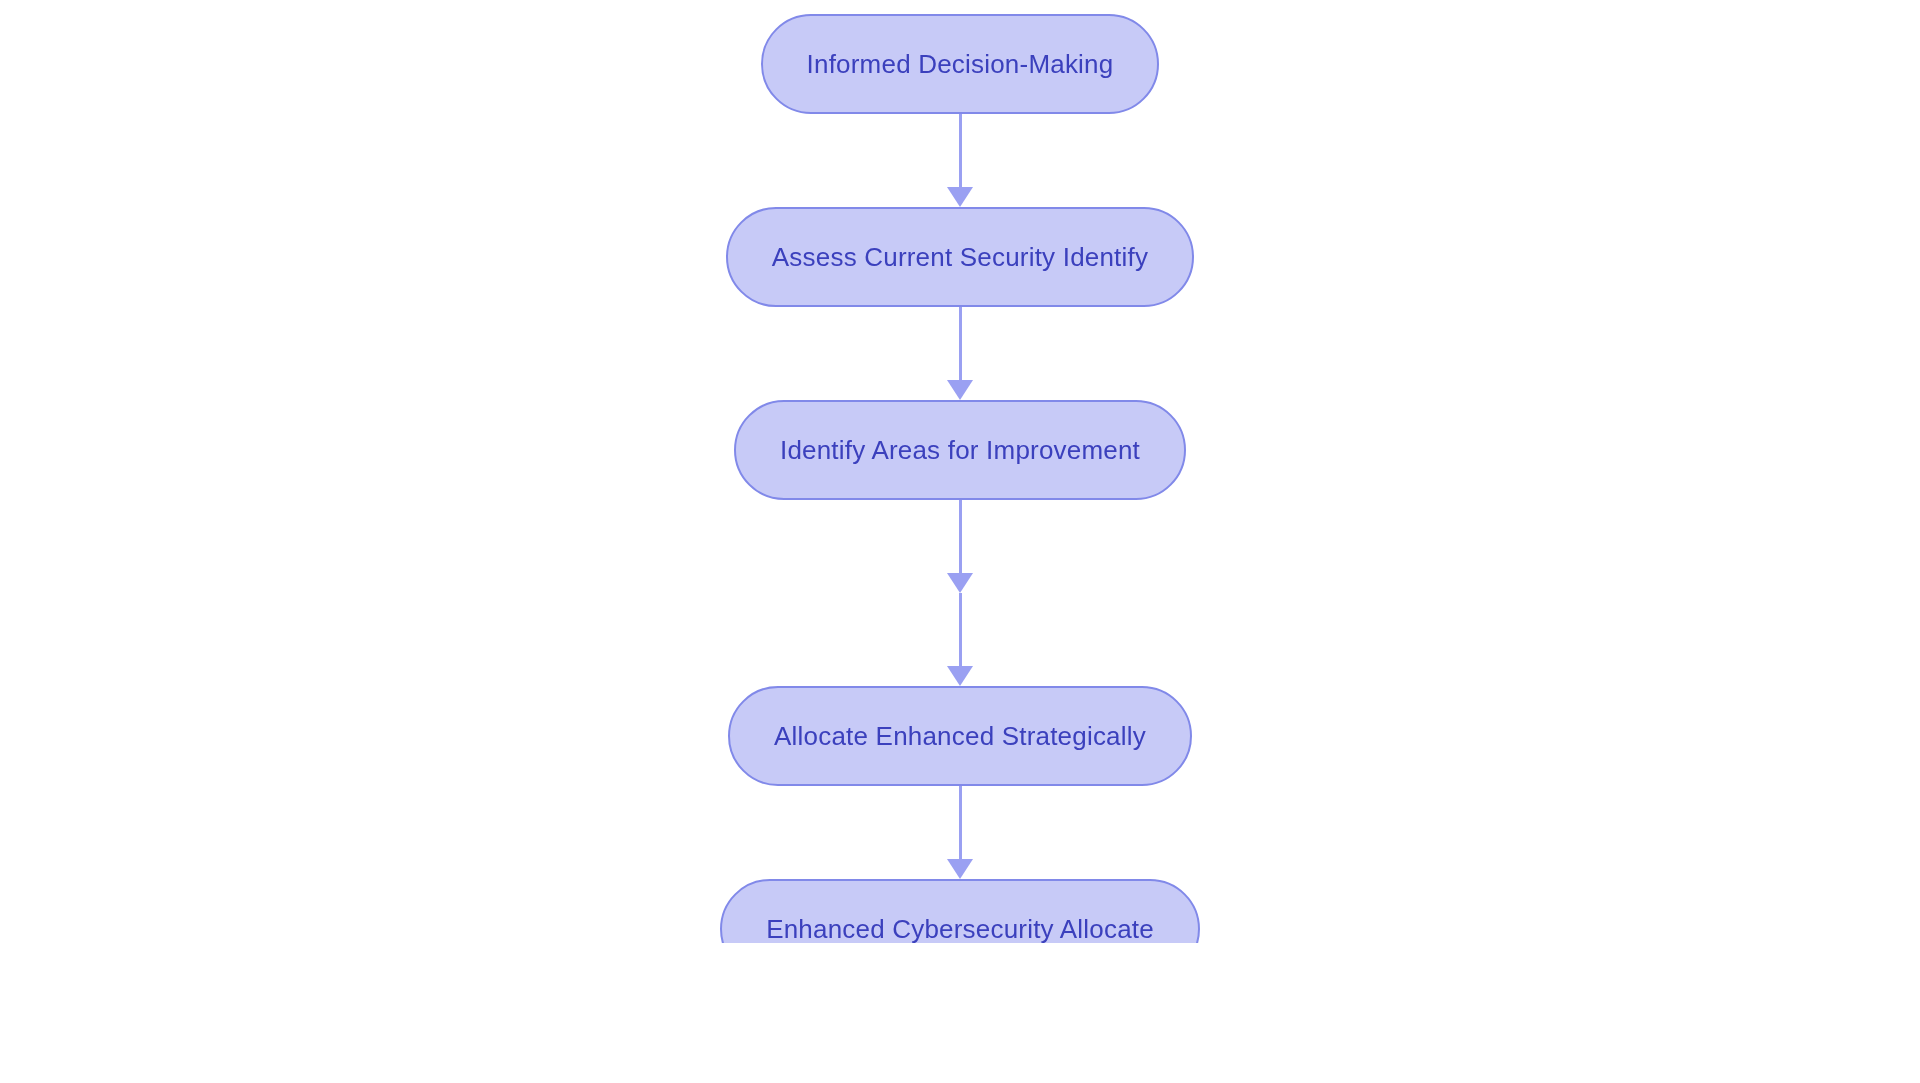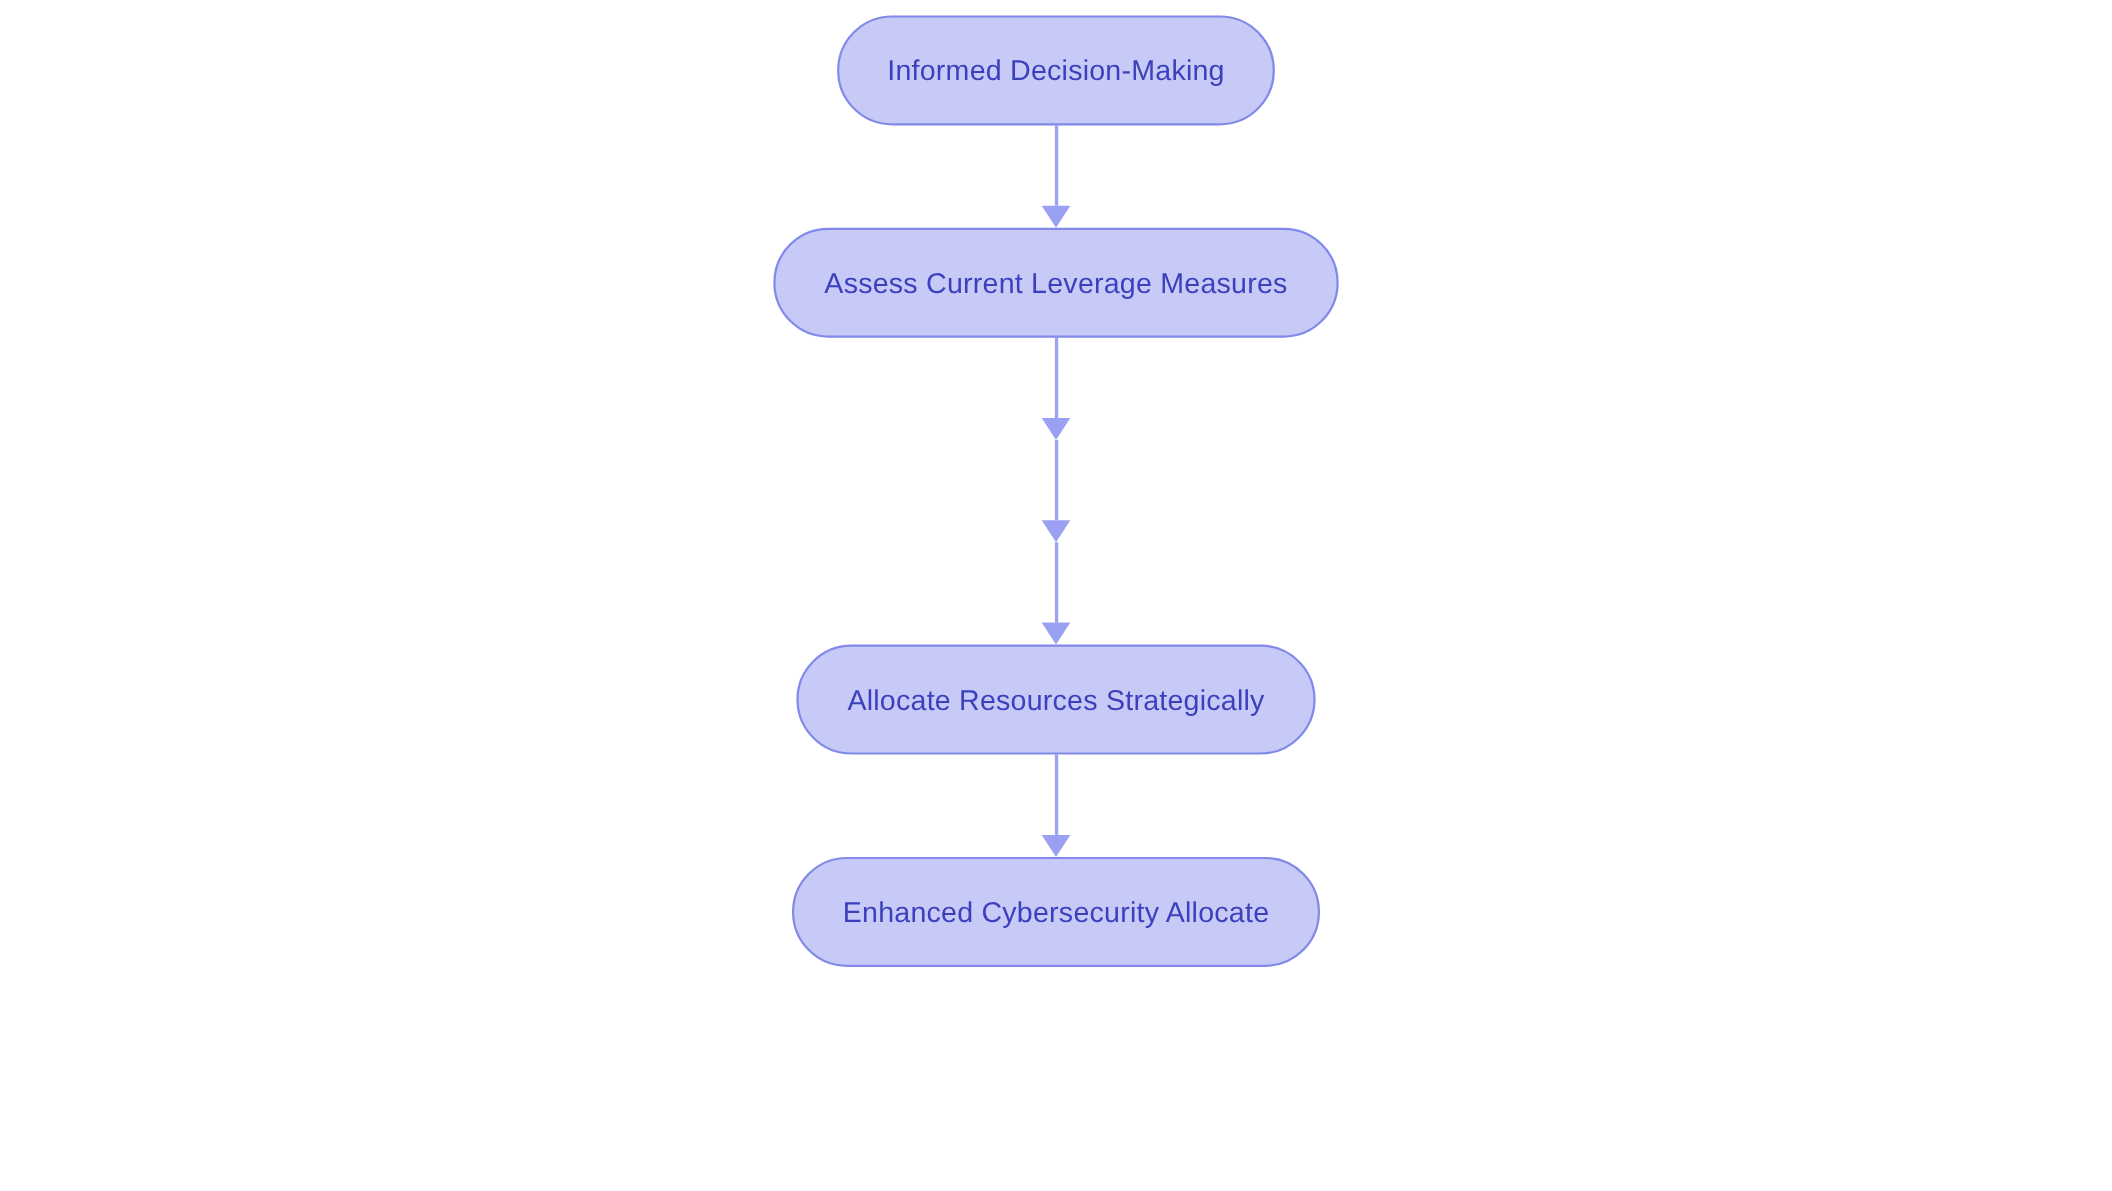--- a/index.html
+++ b/index.html
@@ -66,42 +66,45 @@
   <div class="node">
     <span>Informed Decision-Making</span>
   </div>
 
   <div class="connector">
     <div class="stem"></div>
     <div class="head"></div>
   </div>
 
   <div class="node">
-    <span>Assess Current Leverage Measures</span>
+    <span>Assess Current Security Identify</span>
+  </div>
+
+  <div class="connector">
+    <div class="stem"></div>
+    <div class="head"></div>
+  </div>
+
+  <div class="node">
+    <span>Identify Areas for Improvement</span>
   </div>
 
   <div class="connector">
     <div class="stem"></div>
     <div class="head"></div>
   </div>
 
 
   <div class="connector">
     <div class="stem"></div>
     <div class="head"></div>
   </div>
 
-
-  <div class="connector">
-    <div class="stem"></div>
-    <div class="head"></div>
-  </div>
-
   <div class="node">
-    <span>Allocate Resources Strategically</span>
+    <span>Allocate Enhanced Strategically</span>
   </div>
 
   <div class="connector">
     <div class="stem"></div>
     <div class="head"></div>
   </div>
 
   <div class="node">
     <span>Enhanced Cybersecurity Allocate</span>
   </div>

